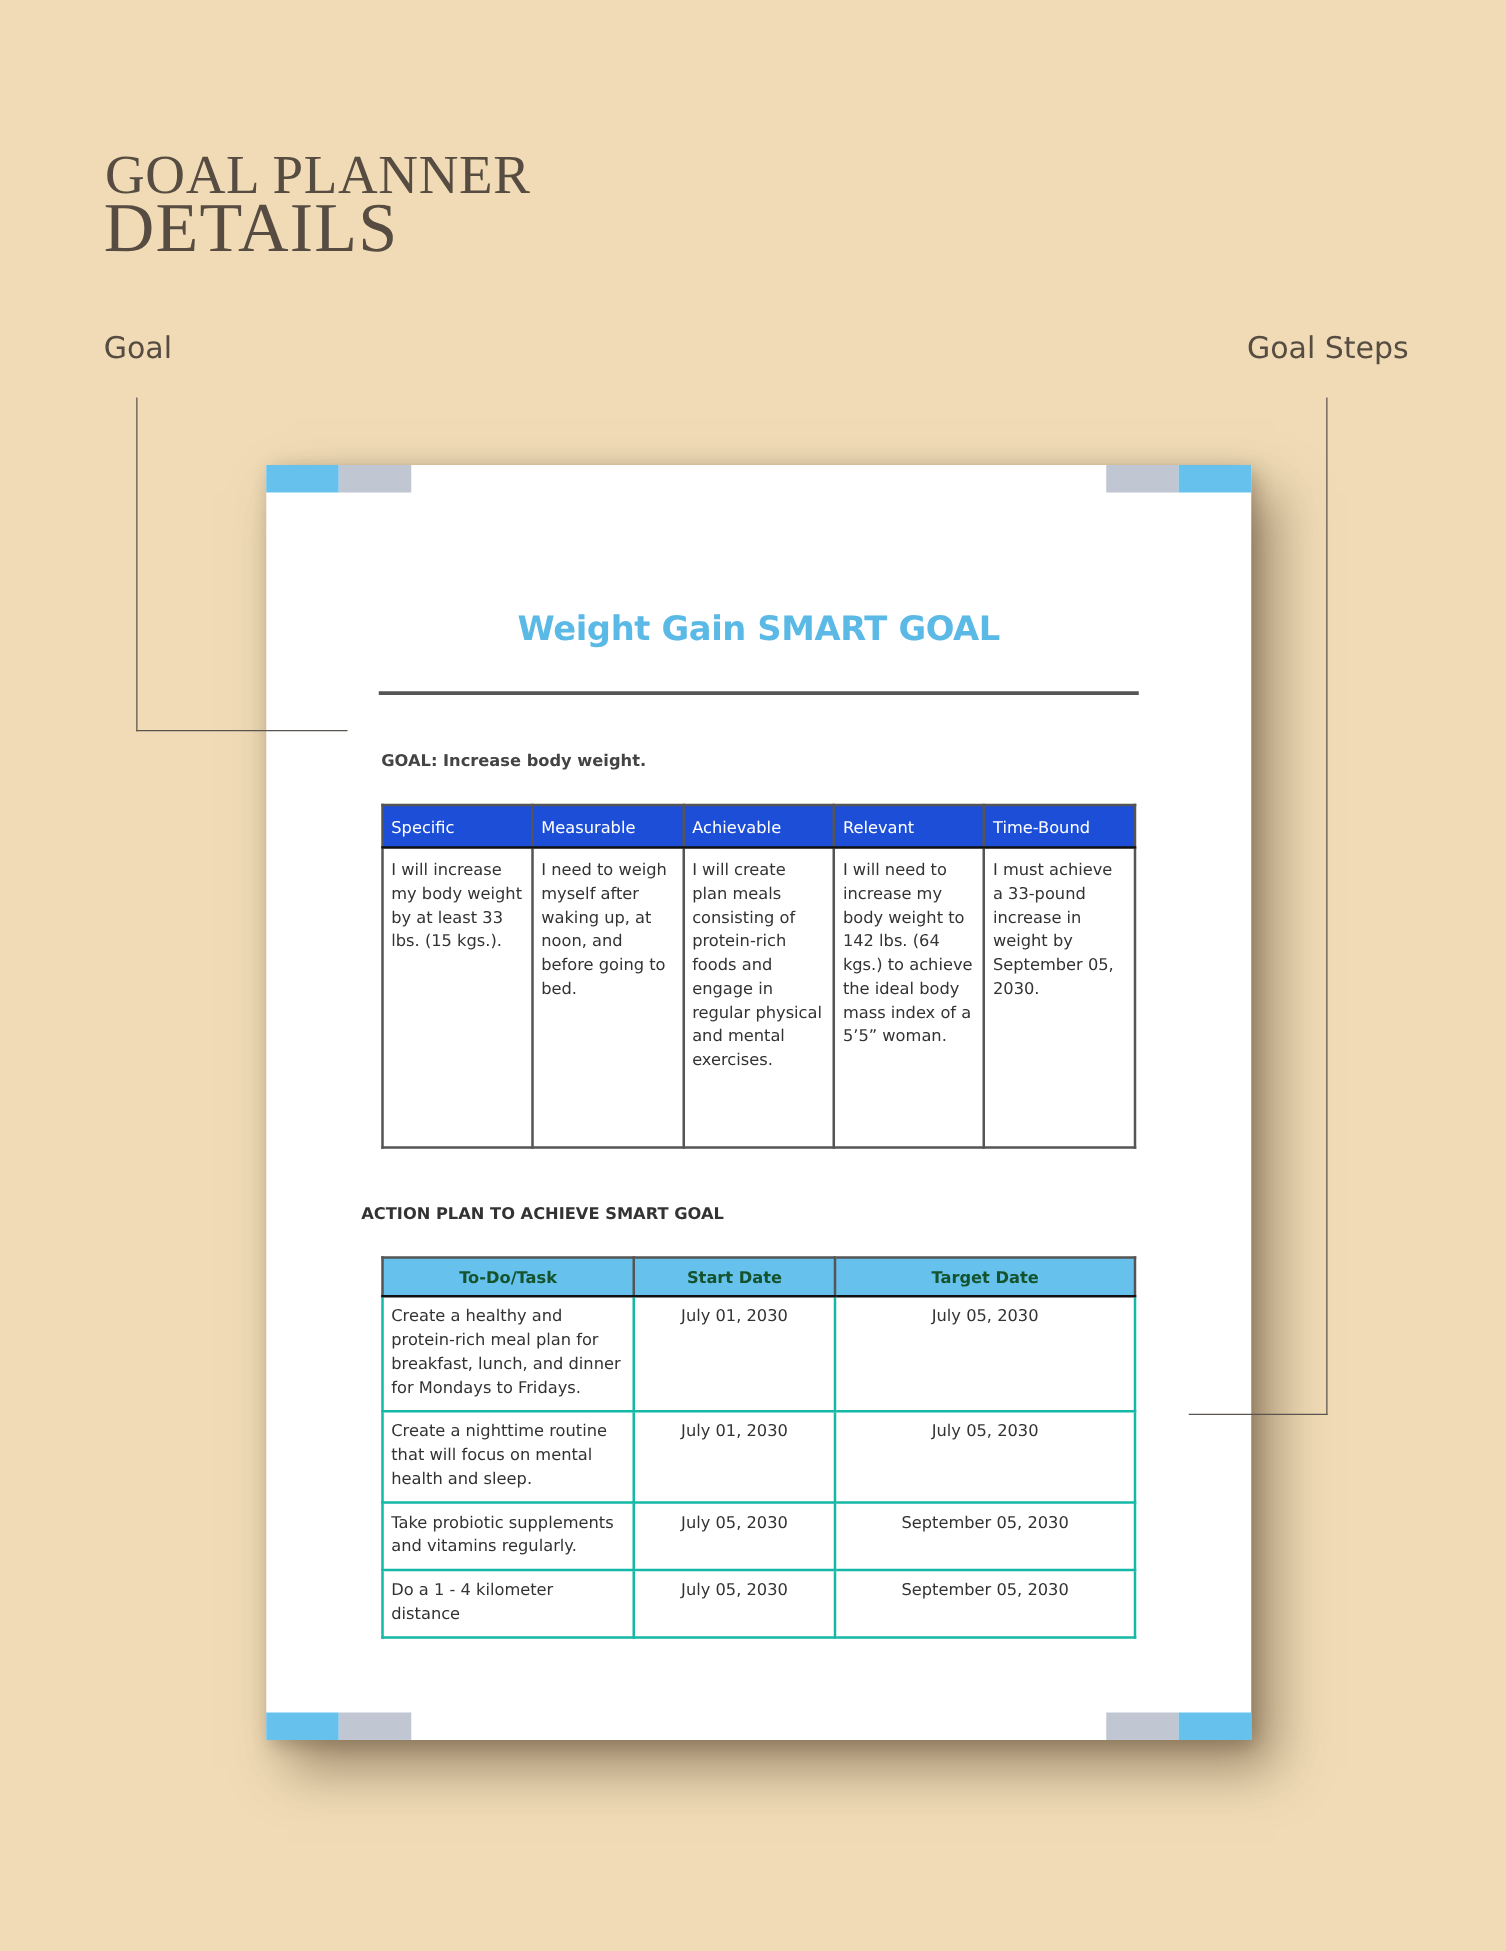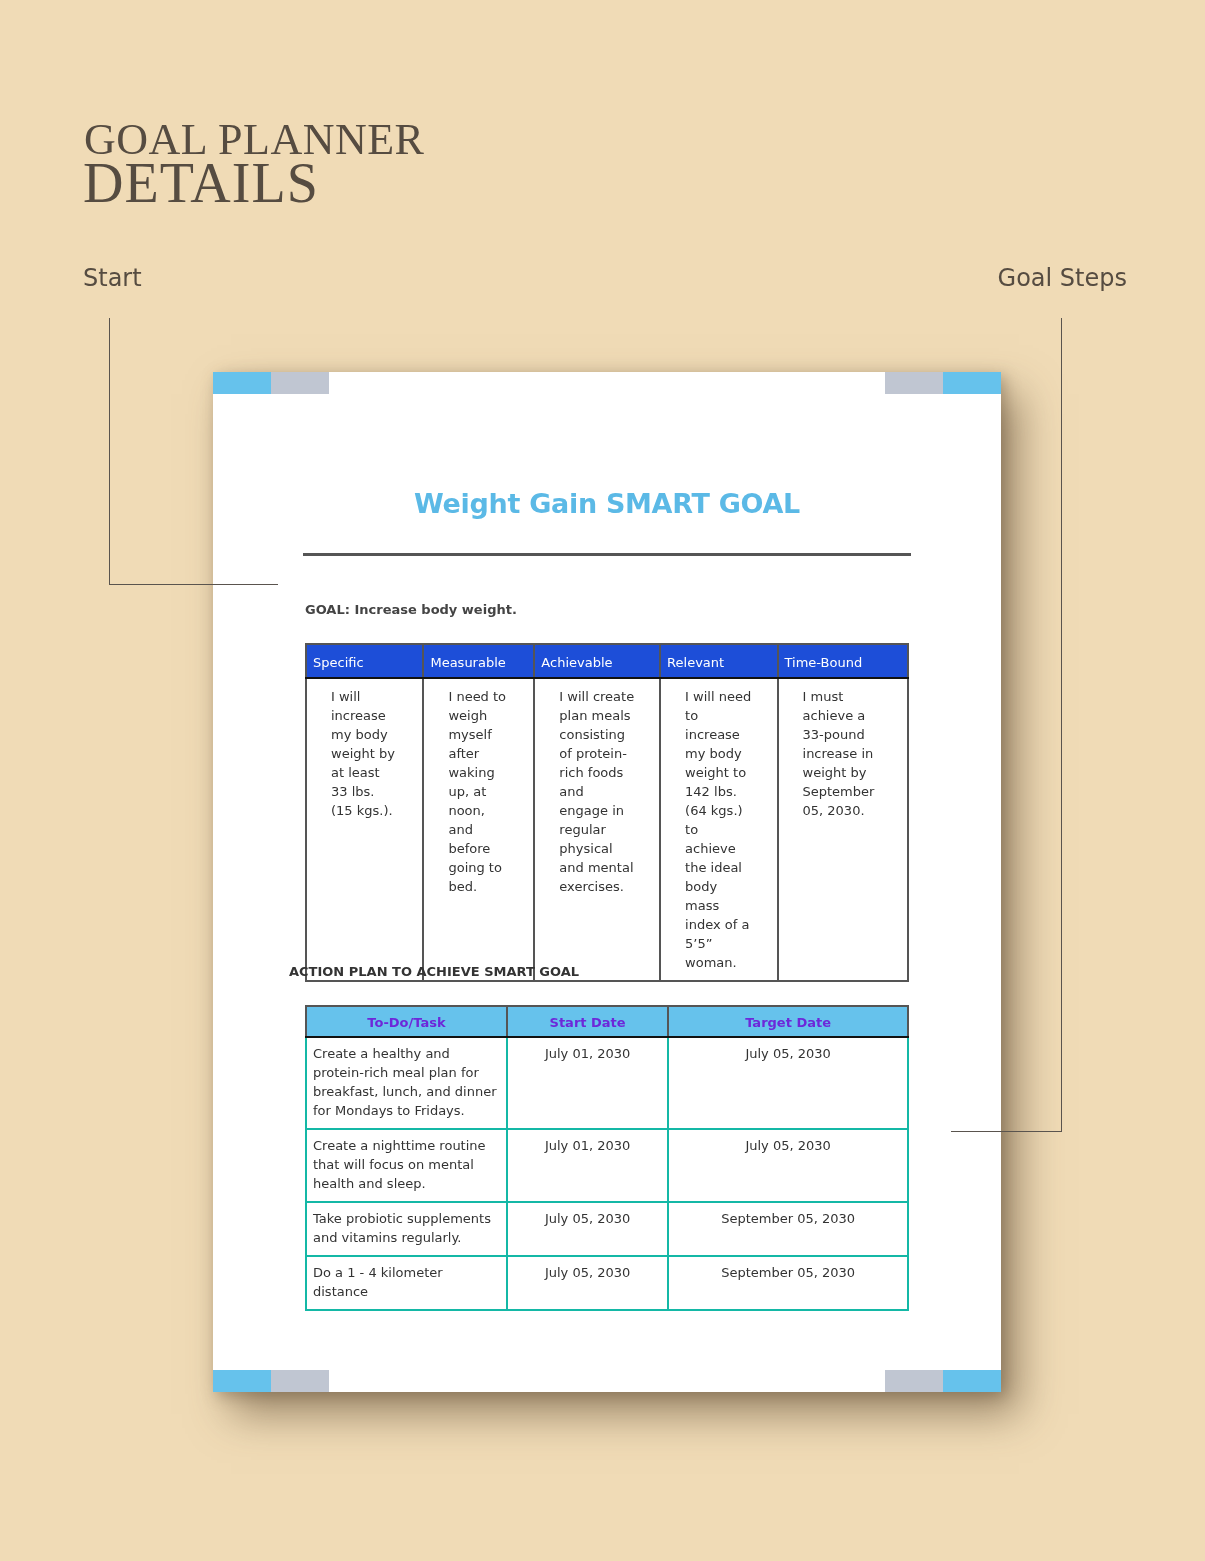--- a/index.html
+++ b/index.html
@@ -57,48 +57,48 @@
   }
   table { border-collapse:collapse; position:absolute; font-family:"DejaVu Sans", sans-serif; }
   .smart { left:92px; top:271px; width:604px; }
   .smart th {
     background:#1d4ed8; color:#ffffff; font-weight:normal; text-align:left;
     font-size:13px; padding:8px 6px 6px 6px; height:18px;
     border:2px solid #555;
   }
   .smart td {
     vertical-align:top; font-size:13px; color:#333; line-height:19px;
-    padding:8px 24px; height:222px; border:2px solid #555; width:108px;
+    padding:8px 6px; height:222px; border:2px solid #555; width:108px;
   }
   .smart thead th { border-bottom:2px solid #111; }
 
   .action-title {
     position:absolute; left:76px; top:592px;
     font-size:13px; font-weight:bold; color:#333;
     font-family:"DejaVu Sans", sans-serif;
   }
   .action { left:92px; top:633px; width:604px; }
   .action th {
-    background:#66c2ec; color:#6d28d9; font-weight:bold; text-align:center;
+    background:#66c2ec; color:#14532d; font-weight:bold; text-align:center;
     font-size:13px; padding:8px 6px 6px; border:2px solid #555; border-bottom:2px solid #111;
   }
   .action td {
     font-size:13px; color:#333; line-height:19px; padding:6px 6px 8px;
     vertical-align:top; border:2px solid #14b8a6;
   }
   .action td.date { text-align:center; }
   .action td.task { width:187px; }
 </style>
 </head>
 <body>
 
 <div class="hero-title">GOAL PLANNER</div>
 <div class="hero-sub">DETAILS</div>
 
-<div class="callout-label label-goal">Start</div>
+<div class="callout-label label-goal">Goal</div>
 <div class="callout-label label-steps">Goal Steps</div>
 
 <div class="page">
   <div class="corner tl">
       <span class="c-blue"></span>
       <span class="c-grey"></span>
     </div>
   <div class="corner tr">
       <span class="c-grey"></span>
       <span class="c-blue"></span>

